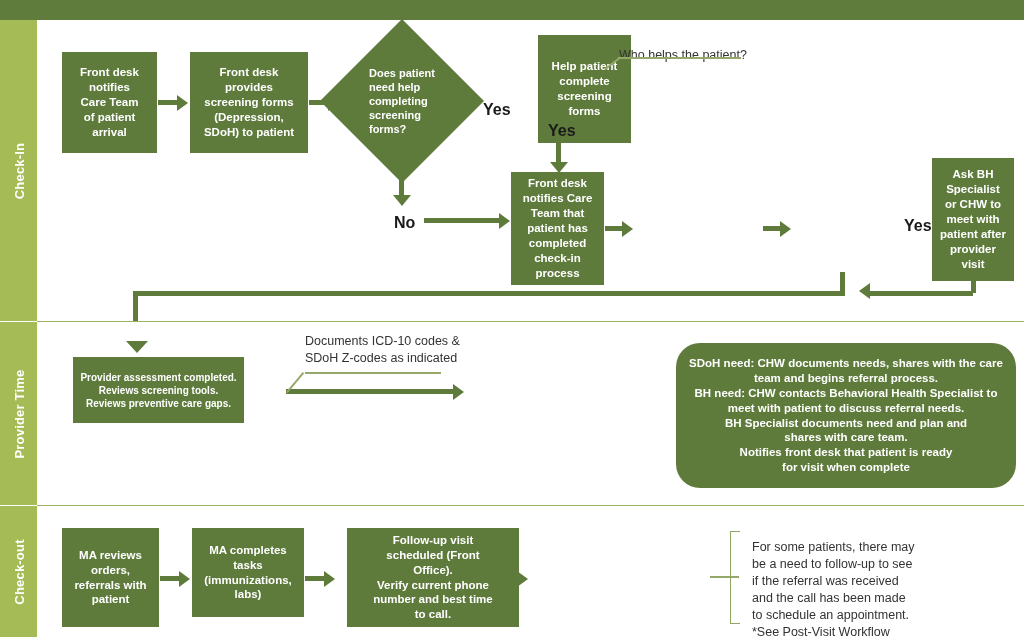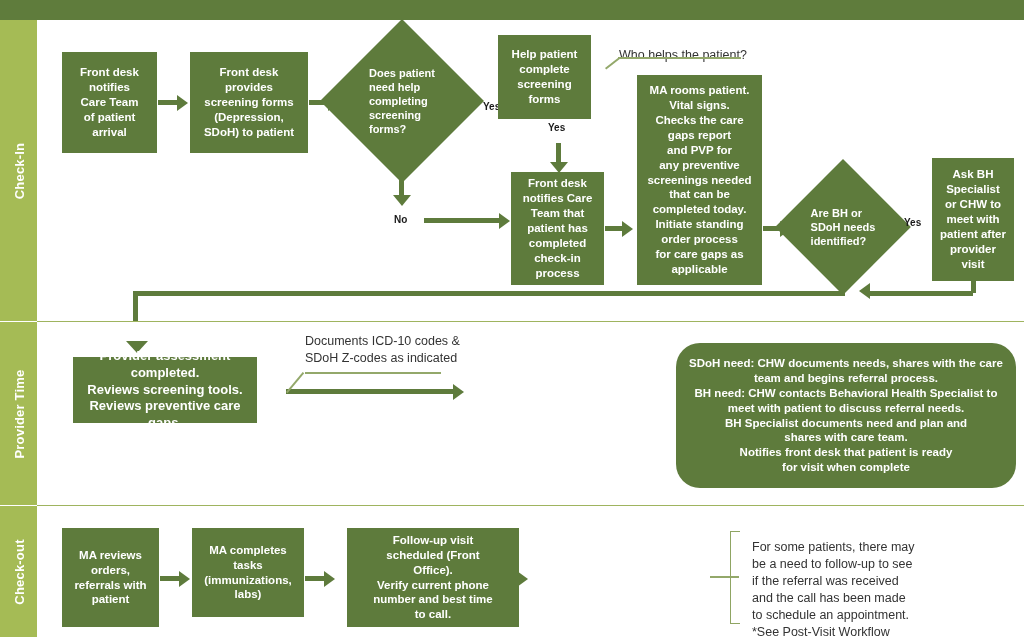--- a/index.html
+++ b/index.html
@@ -60,21 +60,21 @@
     border-right:11px solid #5e7b3c;
   }
   .arrow-d{
     position:absolute;width:0;height:0;
     border-left:9px solid transparent;border-right:9px solid transparent;
     border-top:11px solid #5e7b3c;
   }
 
   
   .ylabel{
-    position:absolute;color:#1a1a1a;font-weight:bold;font-size:10px;
+    position:absolute;color:#1a1a1a;font-weight:bold;font-size:16px;
     font-family:"Liberation Sans", sans-serif;
   }
   .callout{
     position:absolute;color:#333333;font-size:12.5px;line-height:1.32;
     white-space:pre-line;font-family:"Liberation Sans", sans-serif;
   }
   .leader{position:absolute;background:#93a86a;}
   .leader-diag{position:absolute;height:1.5px;background:#93a86a;transform-origin:0 0;}
 
   
@@ -132,21 +132,21 @@
   </div>
 
   <div class="ylabel" style="left:483px;top:101px;">Yes</div>
 
   <div class="vline" style="left:399px;top:160px;height:36px;"></div>
   <div class="arrow-d" style="left:392.5px;top:195px;"></div>
   <div class="ylabel" style="left:394px;top:214px;">No</div>
   <div class="hline" style="left:424px;top:218px;width:76px;"></div>
   <div class="arrow-r" style="left:499px;top:212.5px;"></div>
 
-  <div class="box" style="left:498px;top:35px;width:93px;height:84px;font-size:11.5px;">
+  <div class="box" style="left:538px;top:35px;width:93px;height:108px;font-size:11.5px;">
     <span class="t">Help patient
 complete
 screening
 forms</span>
   </div>
 
   <div class="ylabel" style="left:548px;top:122px;">Yes</div>
   <div class="vline" style="left:556px;top:143px;height:20px;"></div>
   <div class="arrow-d" style="left:549.5px;top:162px;"></div>
 
@@ -160,45 +160,24 @@
 Team that
 patient has
 completed
 check-in
 process</span>
   </div>
 
   <div class="hline" style="left:605px;top:226px;width:18px;"></div>
   <div class="arrow-r" style="left:622px;top:220.5px;"></div>
 
-  <div class="box" style="left:637px;top:75px;width:125px;height:210px;font-size:11.5px;">
-    <span class="t">MA rooms patient.
-Vital signs.
-Checks the care
-gaps report
-and PVP for
-any preventive
-screenings needed
-that can be
-completed today.
-Initiate standing
-order process
-for care gaps as
-applicable</span>
-  </div>
 
   <div class="hline" style="left:763px;top:226px;width:18px;"></div>
   <div class="arrow-r" style="left:780px;top:220.5px;"></div>
 
-  <div class="diamond" style="left:795px;top:179px;width:96px;height:96px;">
-    <div class="shape"></div>
-    <div class="txt" style="font-size:11px;">Are BH or
-SDoH needs
-identified?</div>
-  </div>
 
   <div class="ylabel" style="left:904px;top:217px;">Yes</div>
 
   <div class="box" style="left:932px;top:158px;width:82px;height:123px;font-size:11.5px;">
     <span class="t">Ask BH
 Specialist
 or CHW to
 meet with
 patient after
 provider
@@ -209,21 +188,21 @@
   <div class="hline" style="left:870px;top:291px;width:103px;"></div>
   <div class="arrow-l" style="left:859px;top:283px;"></div>
 
   <div class="vline" style="left:840px;top:272px;height:20px;"></div>
 
   <div class="hline" style="left:133px;top:291px;width:712px;"></div>
   <div class="vline" style="left:133px;top:291px;height:30px;"></div>
 
   <div class="arrow-d" style="left:126px;top:341px;border-left-width:11px;border-right-width:11px;border-top-width:12px;"></div>
 
-  <div class="box" style="left:73px;top:357px;width:184px;height:66px;font-size:13px;">
+  <div class="box" style="left:73px;top:357px;width:171px;height:66px;font-size:10px;">
     <span class="t">Provider assessment completed.
 Reviews screening tools.
 Reviews preventive care gaps.</span>
   </div>
 
   <div class="hline" style="left:286px;top:389px;width:168px;"></div>
   <div class="arrow-r" style="left:453px;top:383.5px;"></div>
 
   <div class="callout" style="left:305px;top:333px;width:210px;">Documents ICD-10 codes &amp;
 SDoH Z-codes as indicated</div>

